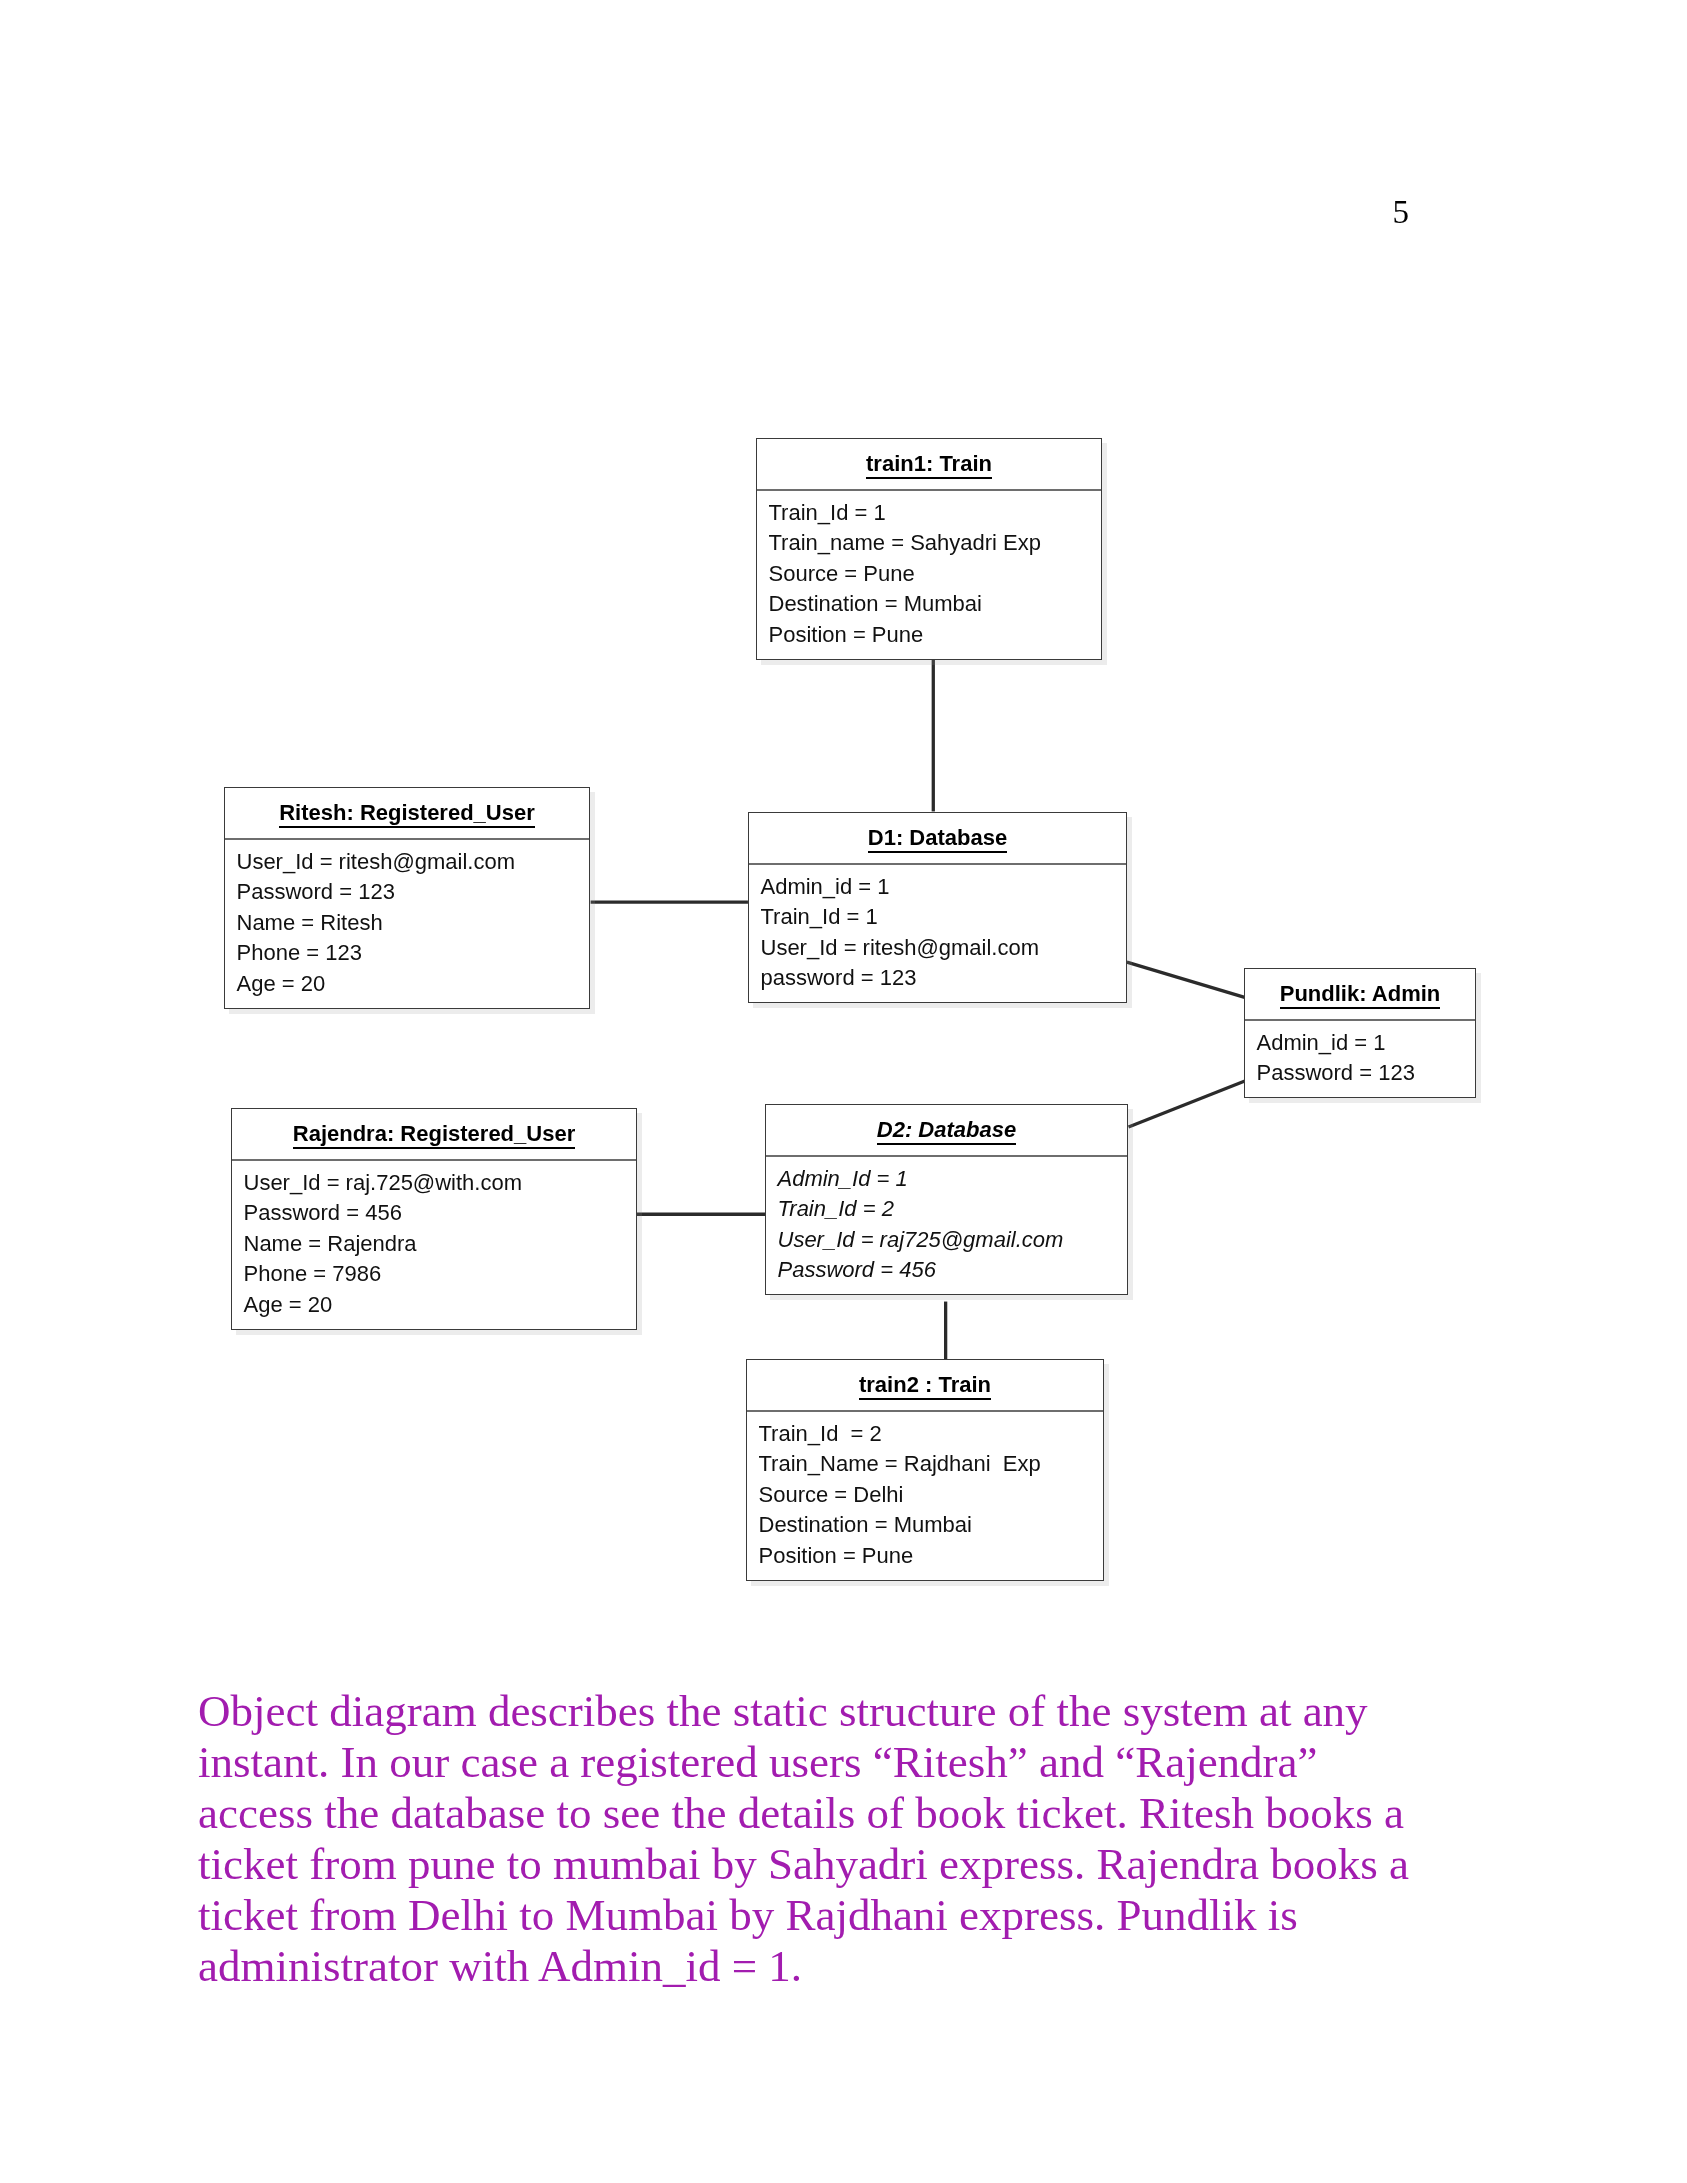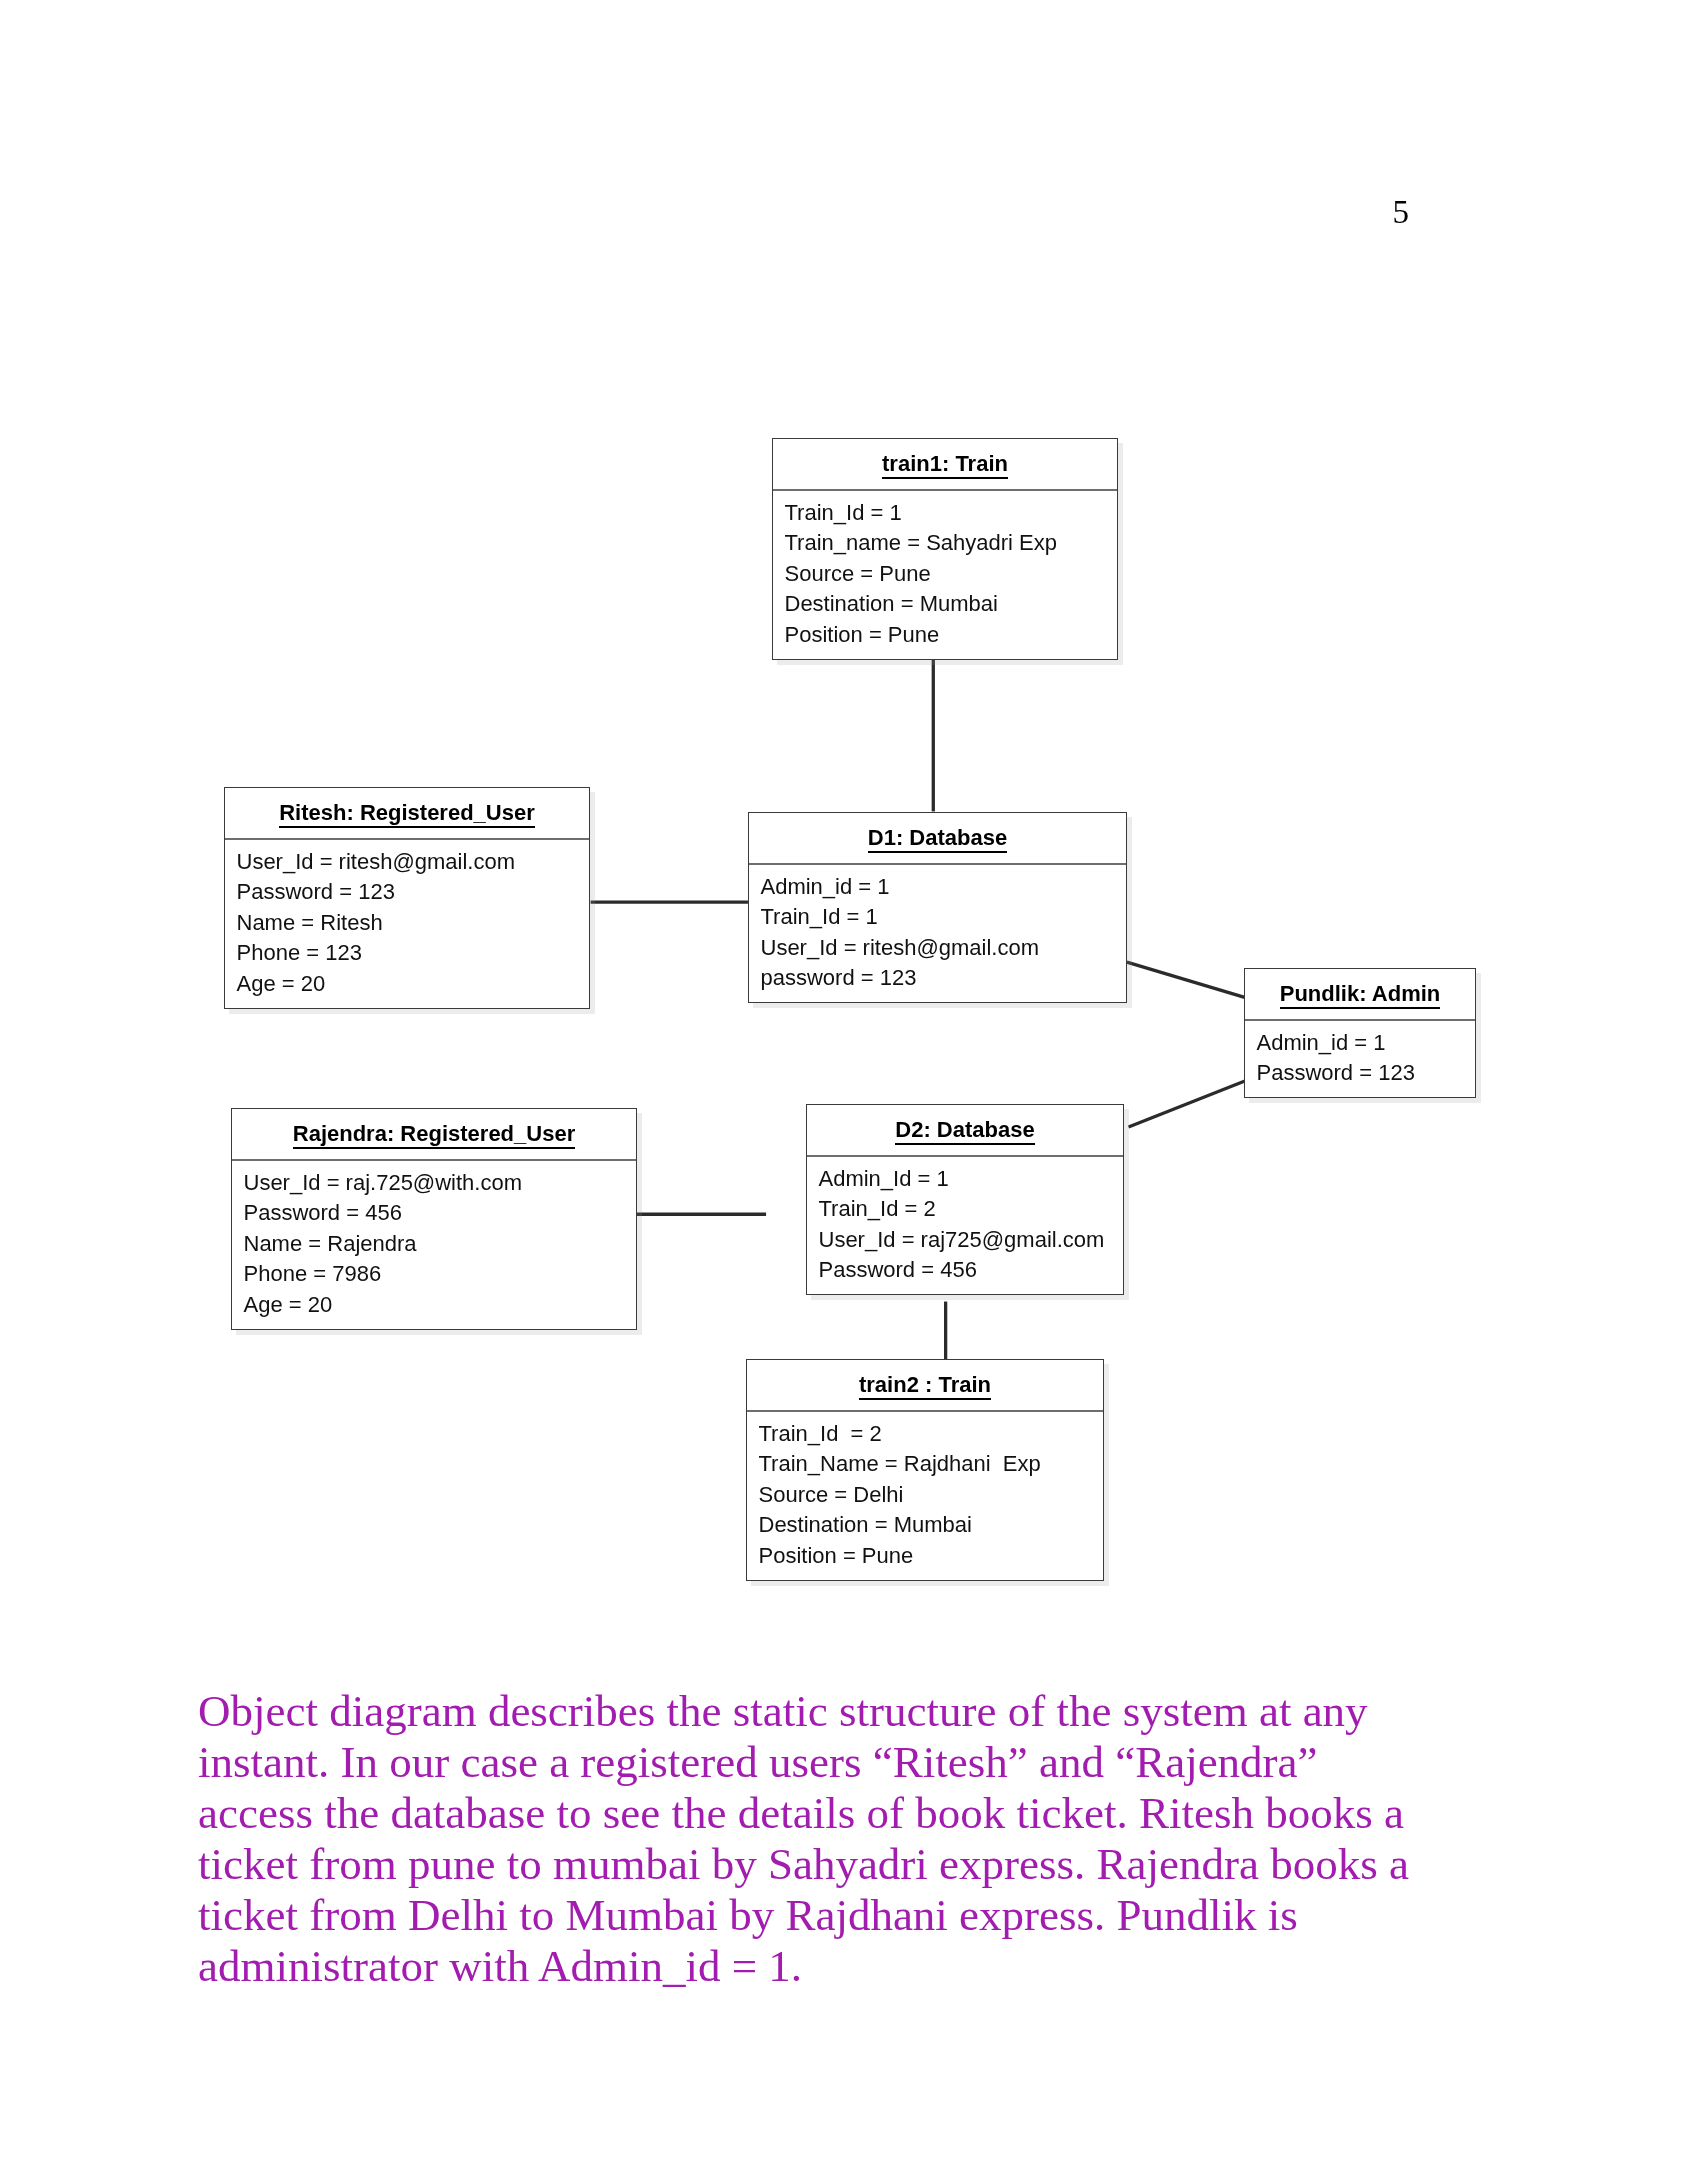--- a/index.html
+++ b/index.html
@@ -124,21 +124,21 @@
       <line x1="1368" y1="1168" x2="1512" y2="1211" stroke="#2b2b2b" stroke-width="4"></line>
 
       <line x1="1512" y1="1312" x2="1370" y2="1368" stroke="#2b2b2b" stroke-width="4"></line>
 
       <line x1="731" y1="1474" x2="930" y2="1474" stroke="#2b2b2b" stroke-width="4"></line>
 
       <line x1="1148" y1="1580" x2="1148" y2="1665" stroke="#2b2b2b" stroke-width="4"></line>
     </svg>
   </div>
 
-  <div class="uml-box" style="left:756px; top:438px; width:346px;margin-left:16px;">
+  <div class="uml-box" style="left:756px; top:438px; width:346px;">
     <div class="uml-header">
       <span>train1: Train</span>
     </div>
     <div class="uml-body">
       <div class="uml-attr">Train_Id = 1</div>
       <div class="uml-attr">Train_name = Sahyadri Exp</div>
       <div class="uml-attr">Source = Pune</div>
       <div class="uml-attr">Destination = Mumbai</div>
       <div class="uml-attr">Position = Pune</div>
     </div>
@@ -185,21 +185,21 @@
     </div>
     <div class="uml-body">
       <div class="uml-attr">User_Id = raj.725@with.com</div>
       <div class="uml-attr">Password = 456</div>
       <div class="uml-attr">Name = Rajendra</div>
       <div class="uml-attr">Phone = 7986</div>
       <div class="uml-attr">Age = 20</div>
     </div>
   </div>
 
-  <div class="uml-box" style="left:806px; top:1104px; width:318px;">
+  <div class="uml-box" style="left:765px; top:1104px; width:363px;font-style:italic;">
     <div class="uml-header">
       <span>D2: Database</span>
     </div>
     <div class="uml-body">
       <div class="uml-attr">Admin_Id = 1</div>
       <div class="uml-attr">Train_Id = 2</div>
       <div class="uml-attr">User_Id = raj725@gmail.com</div>
       <div class="uml-attr">Password = 456</div>
     </div>
   </div>

